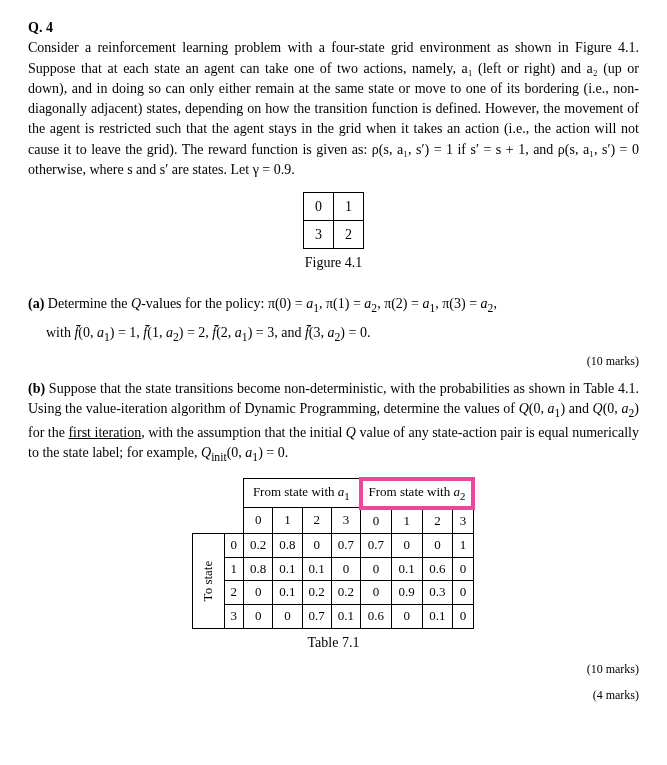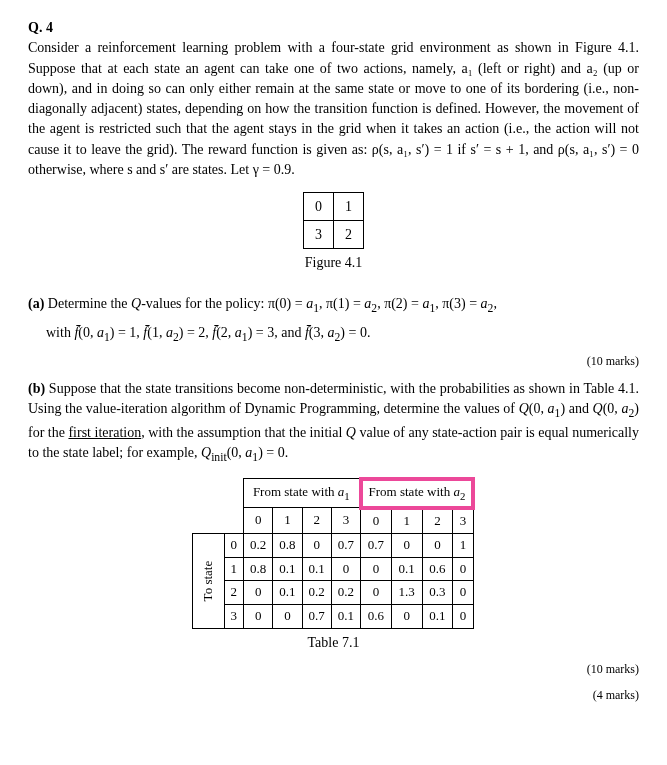--- a/index.html
+++ b/index.html
@@ -164,21 +164,21 @@
           <td>0.6</td>
           <td>0</td>
         </tr>
         <tr>
           <td style="border:1px solid #000;">2</td>
           <td>0</td>
           <td>0.1</td>
           <td>0.2</td>
           <td>0.2</td>
           <td>0</td>
-          <td>1.3</td>
+          <td>0.9</td>
           <td>0.3</td>
           <td>0</td>
         </tr>
         <tr>
           <td style="border:1px solid #000;">3</td>
           <td>0</td>
           <td>0</td>
           <td>0.7</td>
           <td>0.1</td>
           <td>0.6</td>

